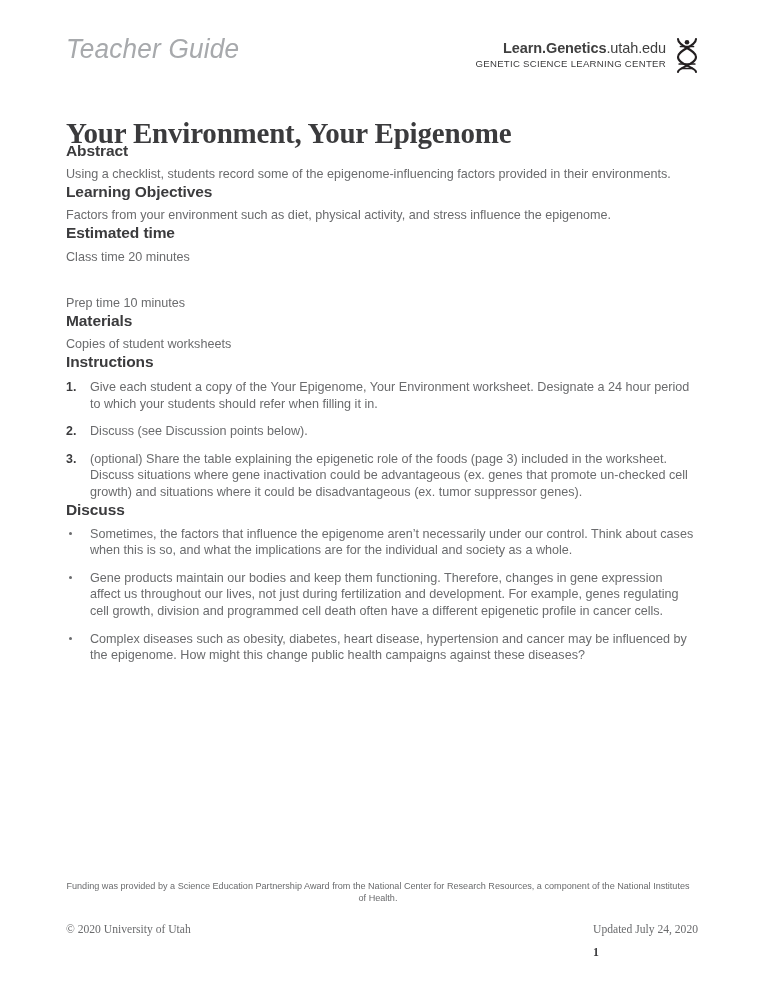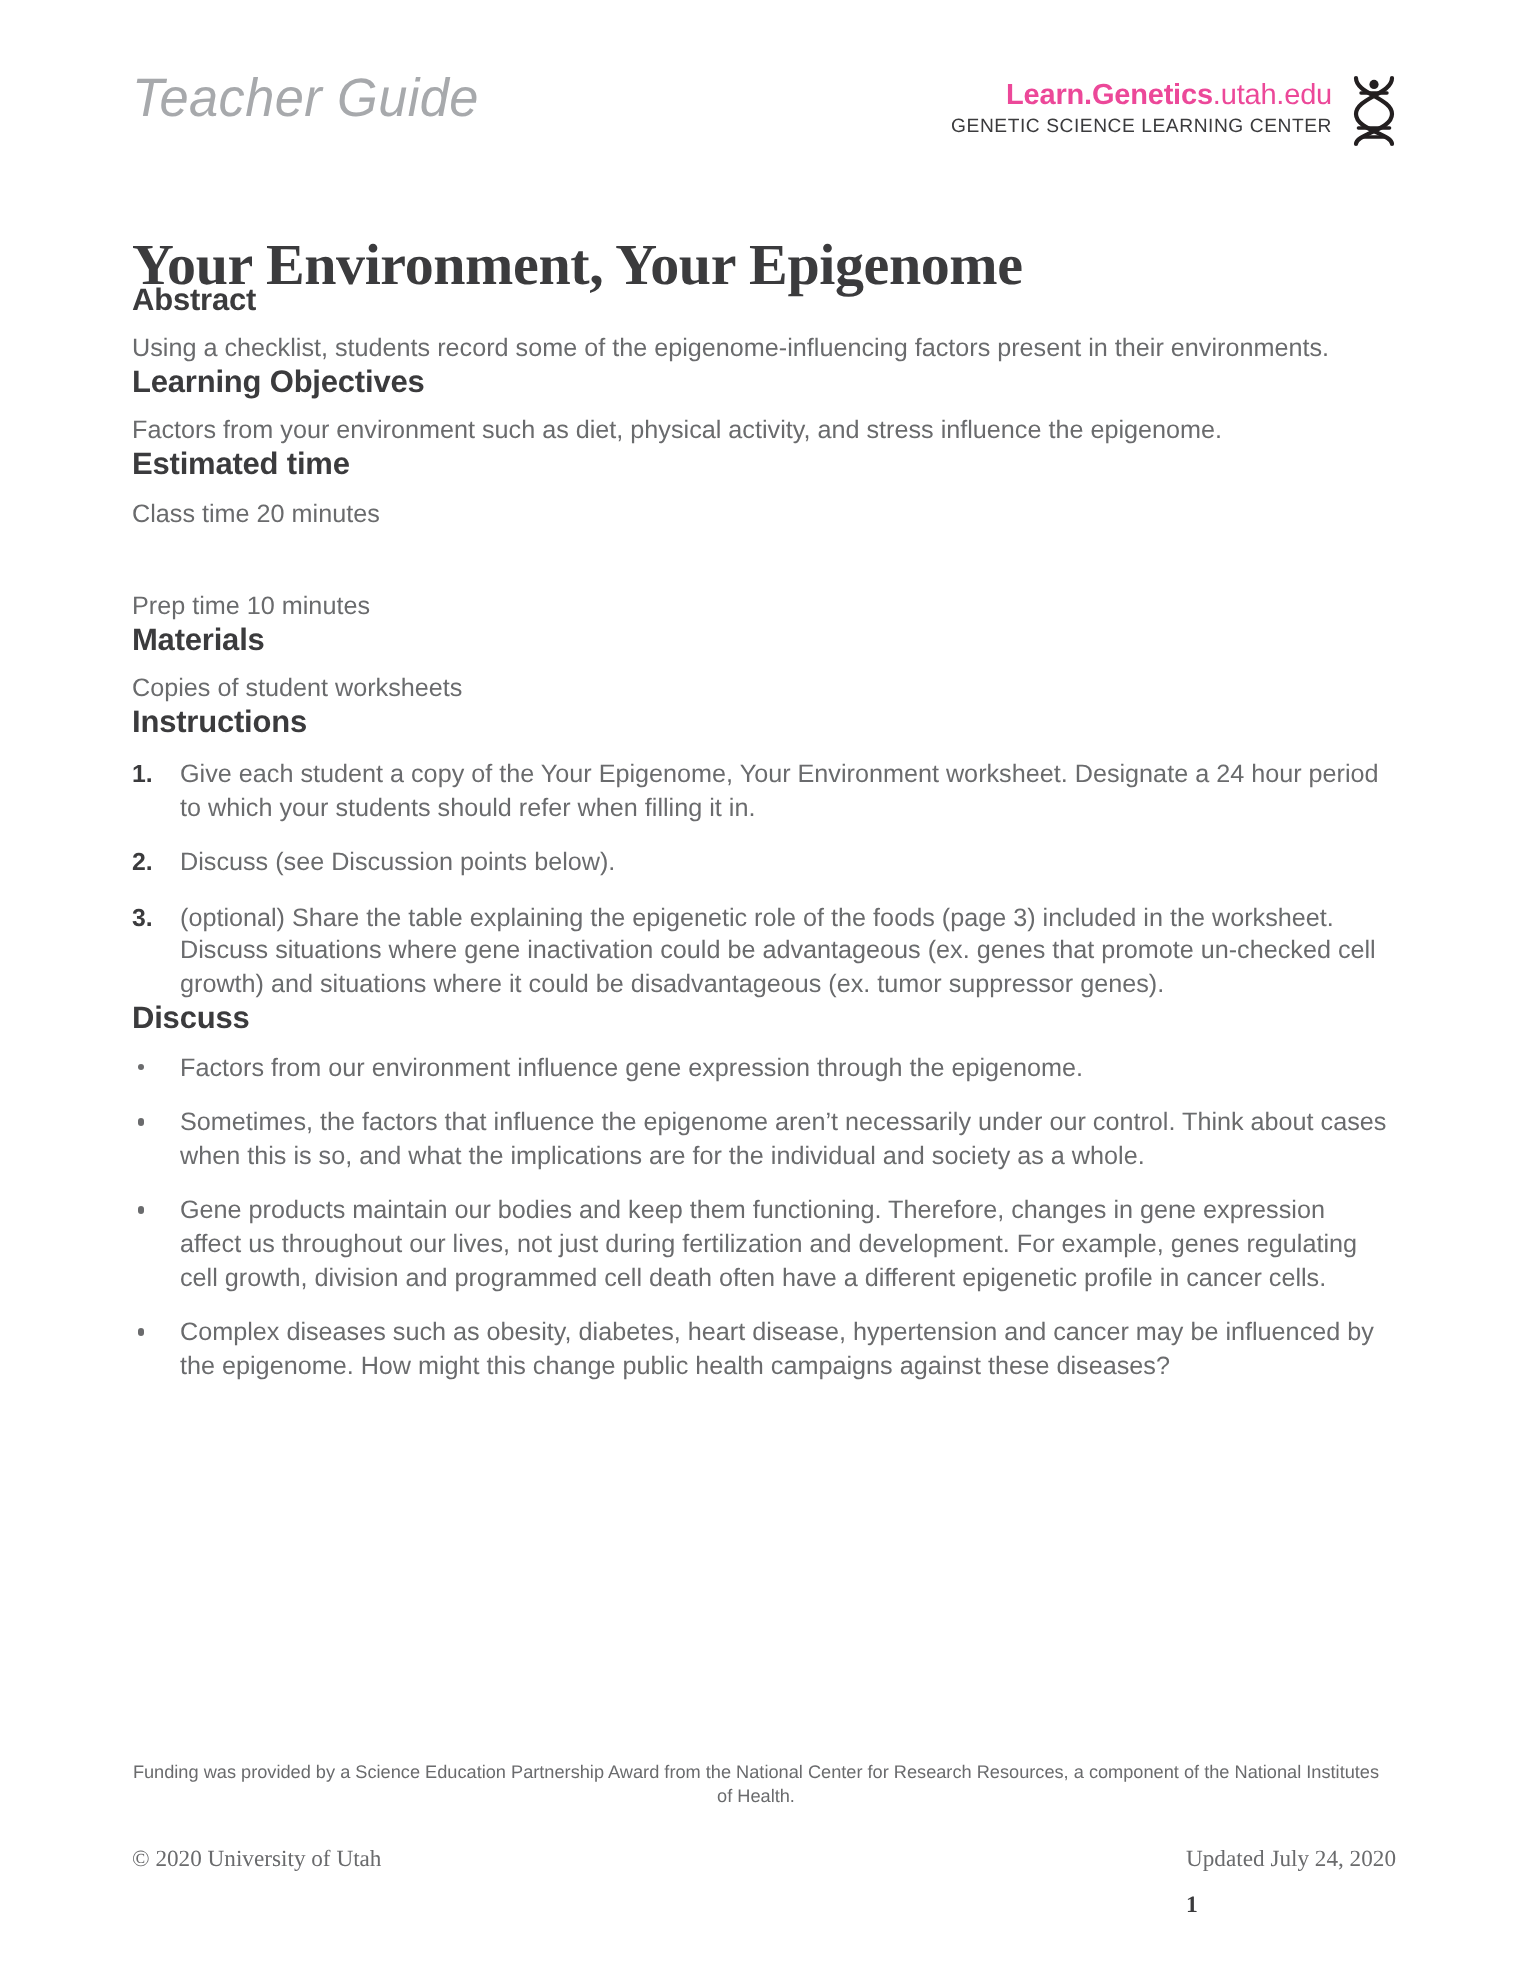--- a/index.html
+++ b/index.html
@@ -53,21 +53,21 @@
     display: flex;
     align-items: center;
     gap: 6px;
   }
   .brand-text {
     text-align: right;
     line-height: 1;
   }
   .brand-line1 {
     font-size: 14.5px;
-    color: #ec4899;
+    color: #404040;
     letter-spacing: -0.1px;
     white-space: nowrap;
   }
   .brand-line1 .bold {
     font-weight: bold;
   }
   .brand-line1 .light {
     font-weight: normal;
   }
   .brand-line2 {
@@ -244,21 +244,21 @@
         </svg>
       </span>
     </div>
   </div>
 
   <h1 class="doc-title">Your Environment, Your Epigenome</h1>
 
   <div class="content">
 
     <h2 class="section-heading sec-abstract">Abstract</h2>
-    <p class="body-text">Using a checklist, students record some of the epigenome-influencing factors present in their environments.</p>
+    <p class="body-text">Using a checklist, students record some of the epigenome-influencing factors provided in their environments.</p>
 
     <h2 class="section-heading sec-objectives">Learning Objectives</h2>
     <p class="body-text">Factors from your environment such as diet, physical activity, and stress influence the epigenome.</p>
 
     <h2 class="section-heading sec-time">Estimated time</h2>
     <p class="body-text tight">Class time 20 minutes</p>
     <p class="body-text gap">Prep time 10 minutes</p>
 
     <h2 class="section-heading sec-materials">Materials</h2>
     <p class="body-text">Copies of student worksheets</p>
@@ -274,24 +274,20 @@
         <span>Discuss (see Discussion points below).</span>
       </li>
       <li>
         <span class="marker">3.</span>
         <span>(optional) Share the table explaining the epigenetic role of the foods (page 3) included in the worksheet. Discuss situations where gene inactivation could be advantageous (ex. genes that promote un-checked cell growth) and situations where it could be disadvantageous (ex. tumor suppressor genes).</span>
       </li>
     </ol>
 
     <h2 class="section-heading sec-discuss">Discuss</h2>
     <ul class="bullet-list">
-      <li>
-        <span class="bullet-dot"></span>
-        <span>Factors from our environment influence gene expression through the epigenome.</span>
-      </li>
       <li>
         <span class="bullet-dot"></span>
         <span>Sometimes, the factors that influence the epigenome aren’t necessarily under our control. Think about cases when this is so, and what the implications are for the individual and society as a whole.</span>
       </li>
       <li>
         <span class="bullet-dot"></span>
         <span>Gene products maintain our bodies and keep them functioning.  Therefore, changes in gene expression affect us throughout our lives, not just during fertilization and development.  For example, genes regulating cell growth, division and programmed cell death often have a different epigenetic profile in cancer cells.</span>
       </li>
       <li>
         <span class="bullet-dot"></span>

